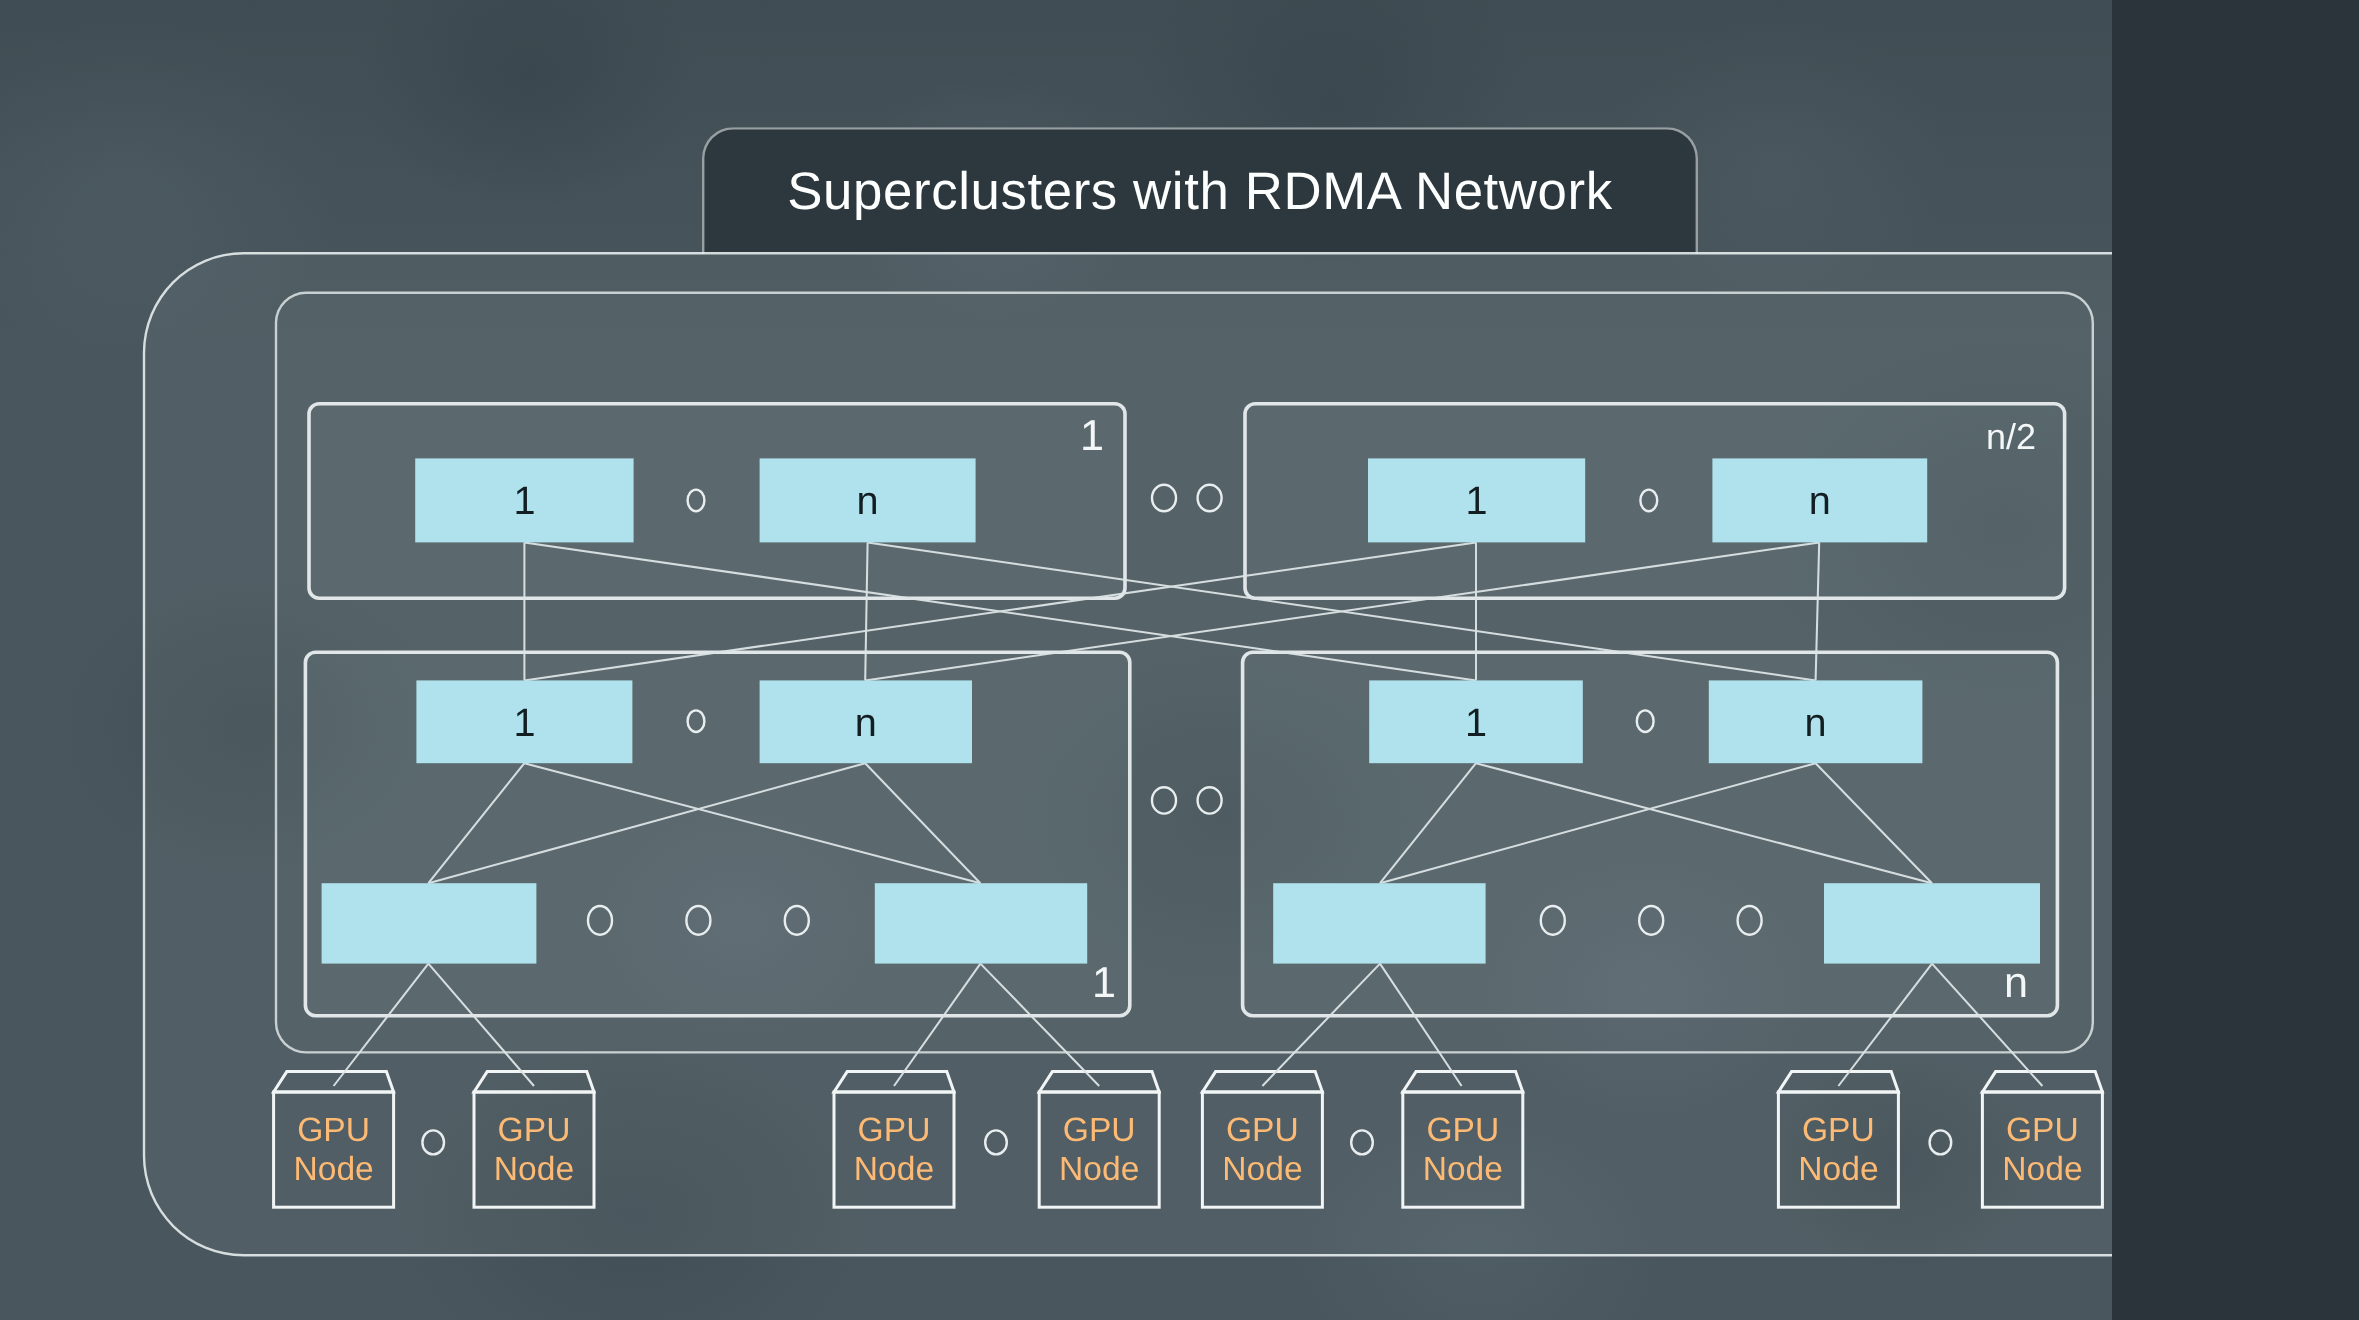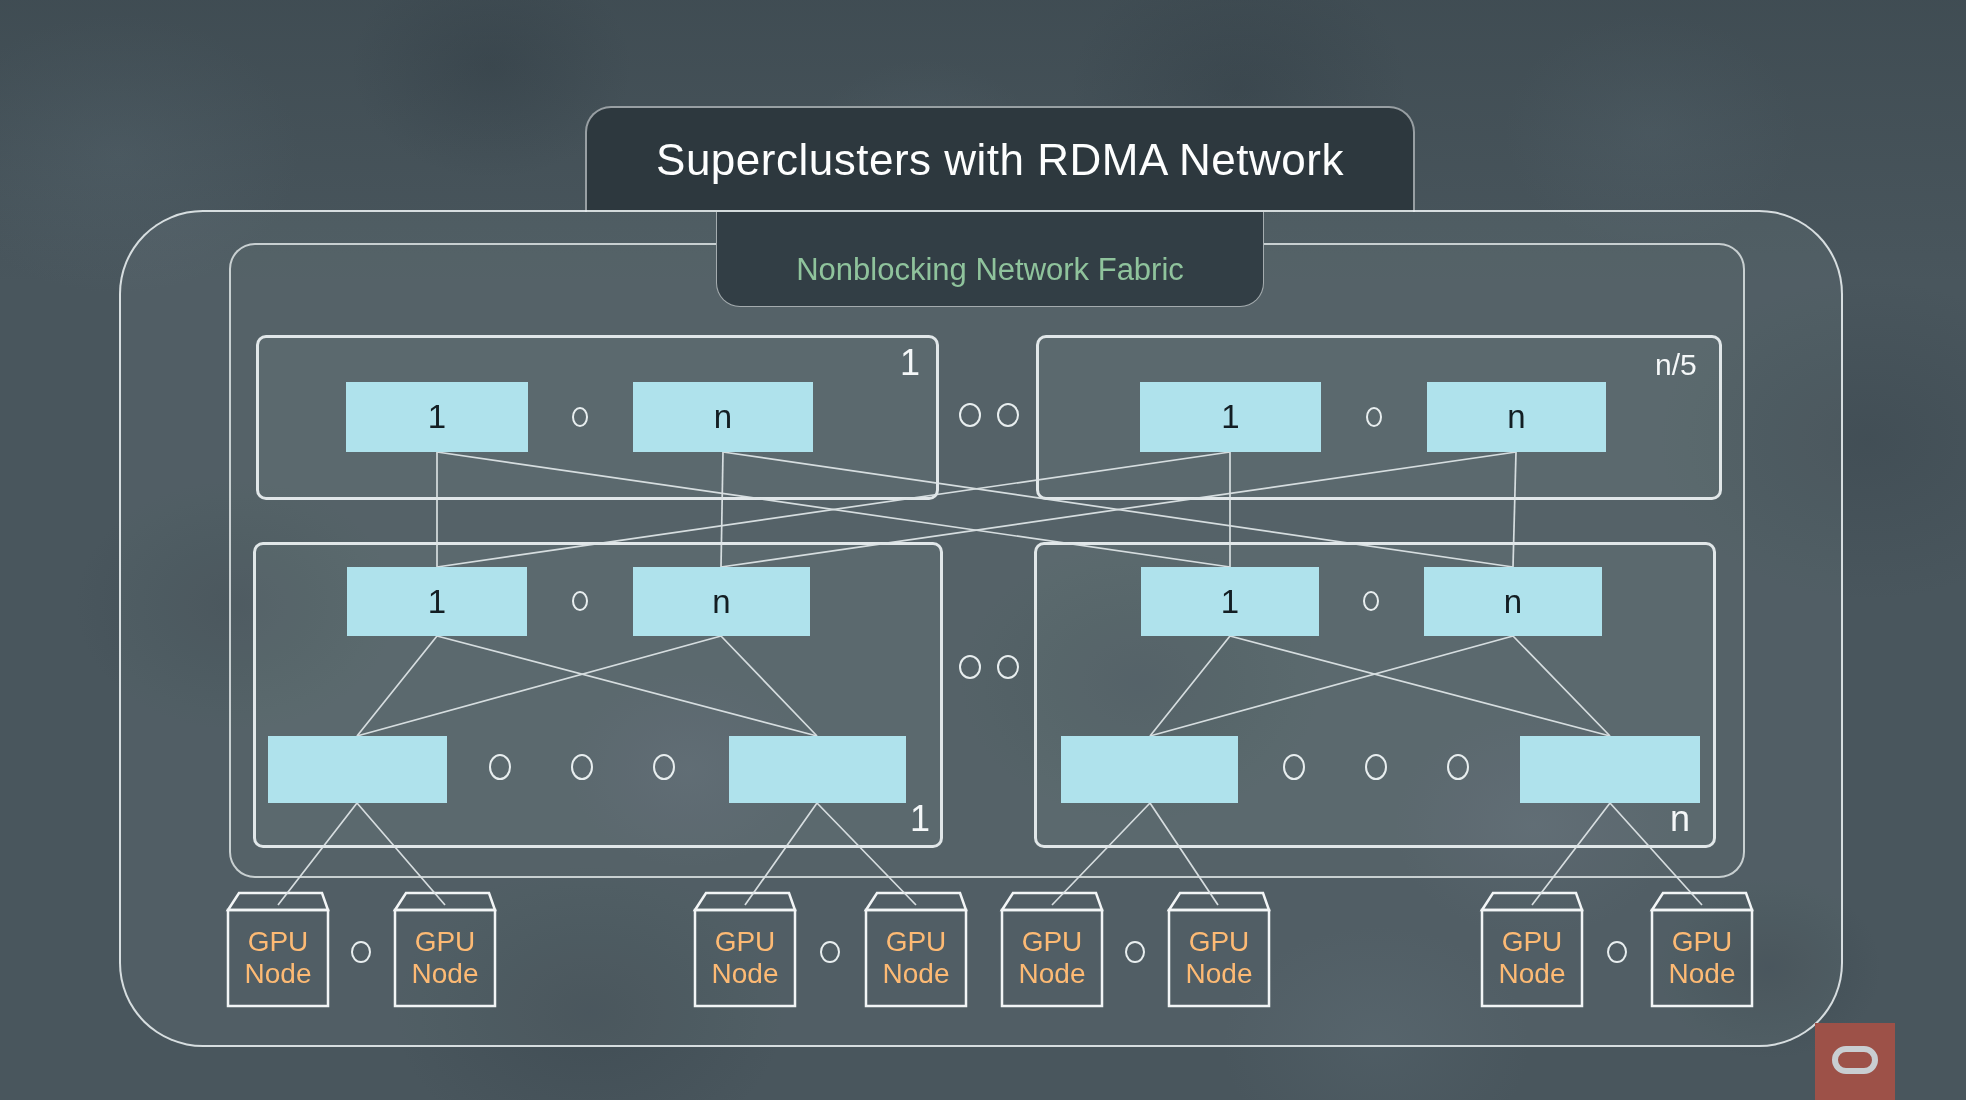--- a/index.html
+++ b/index.html
@@ -1,18 +1,18 @@
 <!DOCTYPE html>
 <html><head>
 <meta charset="utf-8">
 <style>
   html,body{margin:0;padding:0;background:#2b343a;}
   *{box-sizing:border-box;}
   .stage{
-    position:relative;width:1966px;height:1100px;overflow:hidden;
+    position:relative;width:1760px;height:1100px;overflow:hidden;
     font-family:"Liberation Sans", sans-serif;
     box-shadow:inset 0 0 0 2px rgba(225,232,235,0.35);
   }
   
   .bg{
     position:absolute;inset:0;background-color:#49565d;
     background-image:
       linear-gradient(180deg, rgba(40,52,58,0.28), rgba(40,52,58,0) 26%),
       radial-gradient(260px 200px at 6% 14%,  rgba(100,118,128,0.25), transparent 70%),
       radial-gradient(200px 160px at 25% 6%,  rgba(52,64,72,0.45),   transparent 70%),
@@ -97,31 +97,28 @@
 <div class="stage">
   <div class="bg"></div>
 
   <div class="title-box">
     <h1>Superclusters with RDMA Network</h1>
   </div>
 
   <div class="outer-box"></div>
   <div class="inner-box"></div>
 
-  <div class="fabric-box">
-    <span>Nonblocking Network Fabric</span>
-  </div>
 
   <div class="switch-box" id="spine-left"></div>
   <div class="switch-box" id="spine-right"></div>
   <div class="switch-box" id="leaf-left"></div>
   <div class="switch-box" id="leaf-right"></div>
 
   <div class="corner-label tr" id="lbl-spine-left">1</div>
-  <div class="corner-label tr" id="lbl-spine-right">n/5</div>
+  <div class="corner-label tr" id="lbl-spine-right">n/2</div>
   <div class="corner-label br" id="lbl-leaf-left">1</div>
   <div class="corner-label br" id="lbl-leaf-right">n</div>
 
   <div class="gpu-node" style="left:225px;top:891px;">
     <svg width="106" height="122">
       <g fill="none" stroke="#f2f5f6" stroke-width="2.5">
         <polygon points="3,19 14,2 97,2 103,19"></polygon>
           <rect x="3" y="19" width="100" height="96"></rect>
       </g>
     </svg>

